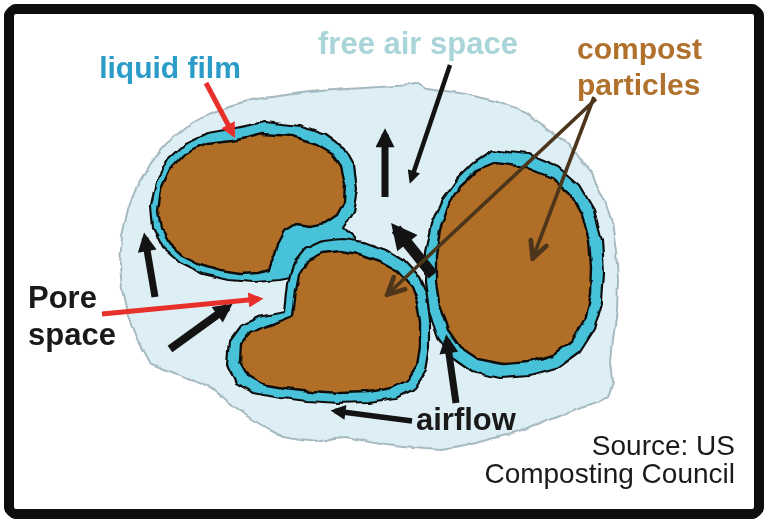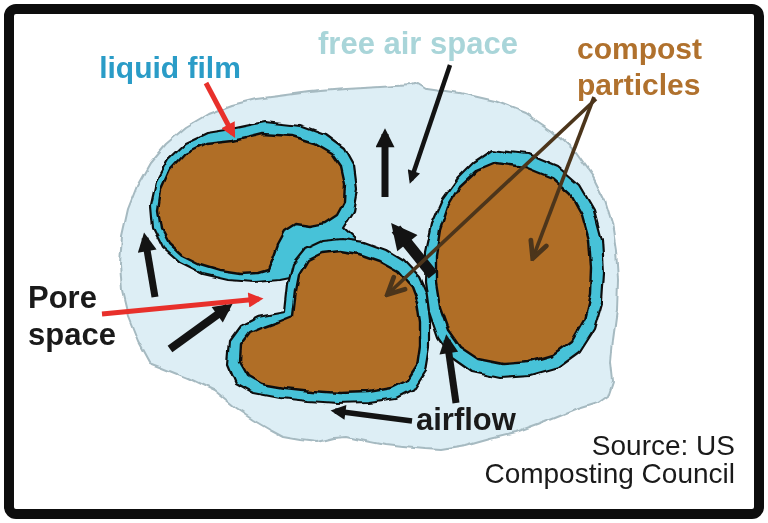--- a/index.html
+++ b/index.html
@@ -1,16 +1,16 @@
 <!DOCTYPE html>
 <html><head>
 <meta charset="utf-8">
 <style>
   html,body{margin:0;padding:0;background:#ffffff;}
-  .page{position:relative;width:768px;height:523px;background:#ffffff;overflow:hidden;}
+  .page{position:relative;width:768px;height:523px;background:#ffffff;overflow:hidden;border-radius:27px;}
   svg{display:block;}
   text{font-family:"Liberation Sans","DejaVu Sans",sans-serif;}
   .lbl-bold{font-weight:bold;}
 </style>
 </head>
 <body>
 
 <div class="page">
   <svg width="768" height="523" viewBox="0 0 768 523">
     <defs>

